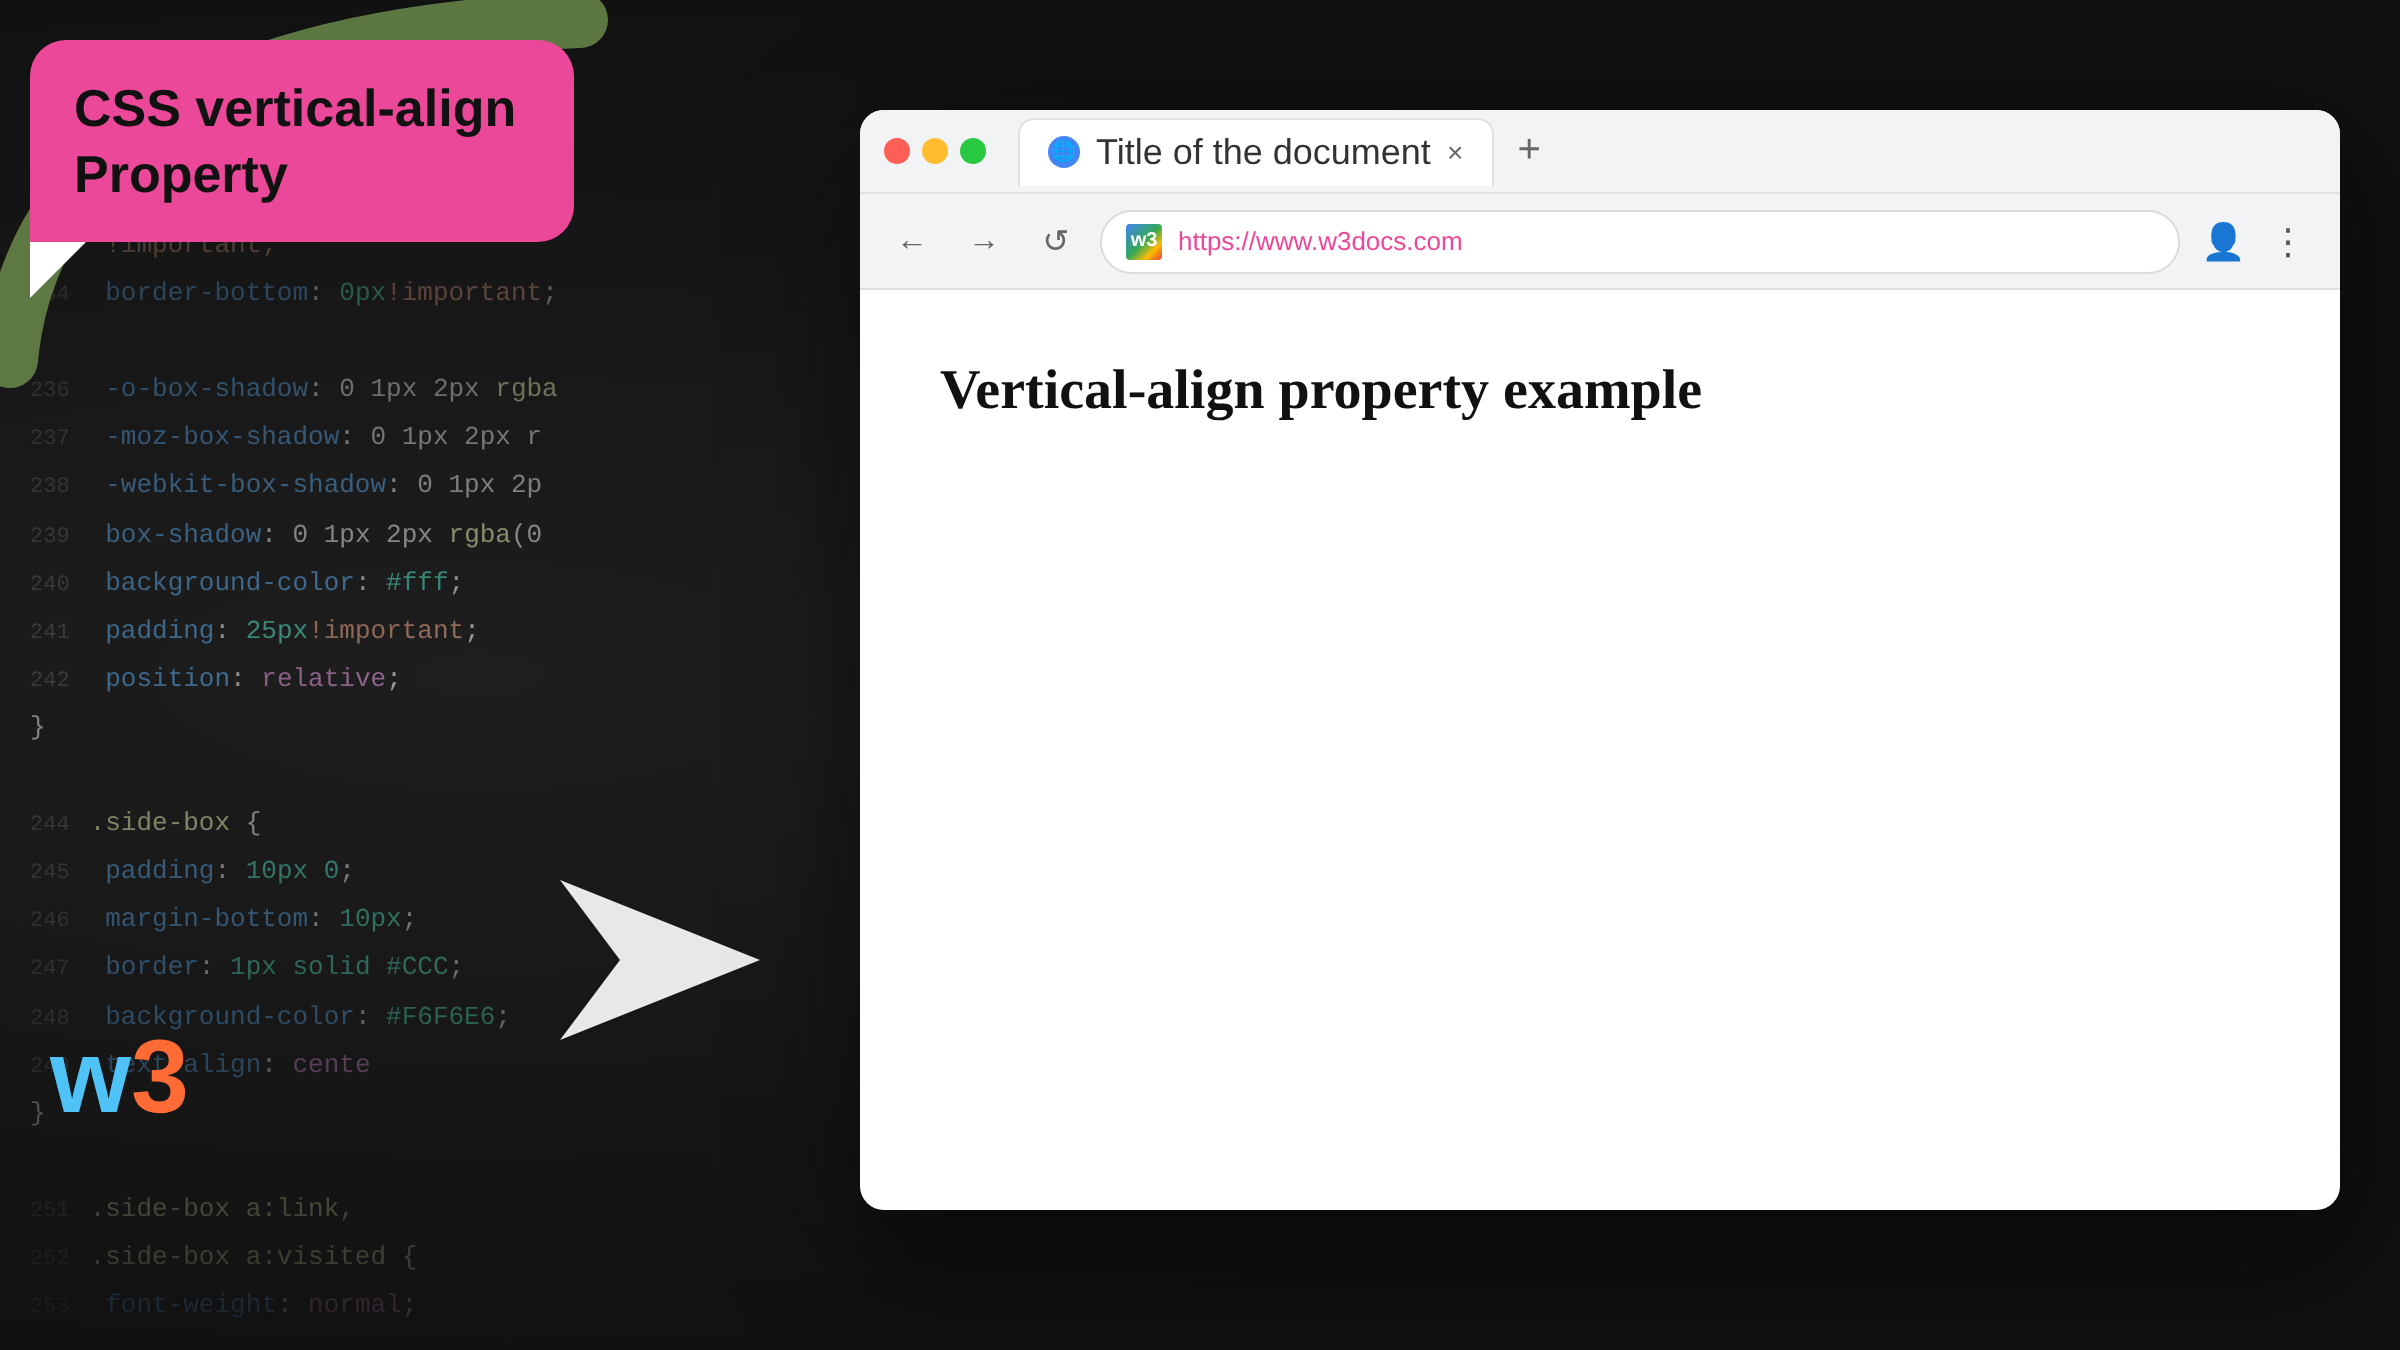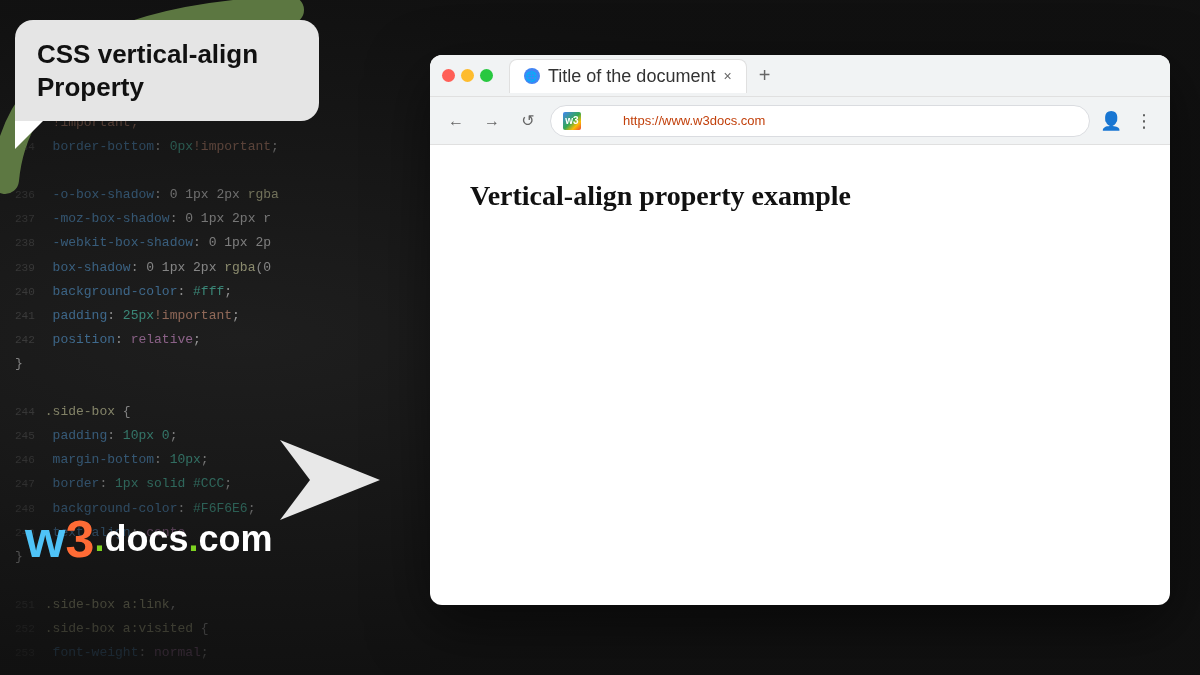--- a/index.html
+++ b/index.html
@@ -53,24 +53,24 @@
       height: 675px;
       background: radial-gradient(ellipse at 20% 50%, rgba(30,30,30,0.3) 0%, rgba(15,15,15,0.85) 70%);
       pointer-events: none;
     }
 
     
     .title-card {
       position: absolute;
       top: 20px;
       left: 15px;
-      background: #e5e5e5;
+      background: #ec4899;
       border-radius: 18px 18px 18px 0;
       padding: 18px 22px;
-      width: 304px;
+      width: 272px;
       z-index: 10;
     }
 
     .title-card::after {
       content: '';
       position: absolute;
       bottom: -28px;
       left: 0;
       width: 0;
       height: 0;
@@ -272,22 +272,21 @@
       align-items: center;
       justify-content: center;
       font-size: 10px;
       font-weight: bold;
       color: white;
       flex-shrink: 0;
     }
 
     .address-url {
       font-size: 13px;
-      color: #c2410c;
-      margin-left: 34px;
+      color: #ec4899;
     }
 
     .browser-menu-btns {
       display: flex;
       gap: 4px;
       align-items: center;
     }
 
     .menu-btn {
       width: 28px;
@@ -371,23 +370,20 @@
 </svg>
 
 <div class="title-card">
   <h1>CSS vertical-align Property</h1>
 </div>
 
 <div class="logo">
   <span class="logo-w3">
     <span class="logo-w">w</span><span class="logo-3">3</span>
   </span>
-  <span class="logo-docs">
-    <span class="logo-dot">.</span>docs<span class="logo-dot">.</span>com
-  </span>
 </div>
 
 <svg class="arrow-pointer" viewBox="0 0 100 80">
   <polygon points="0,0 100,40 0,80 30,40" fill="white" opacity="0.9"></polygon>
 </svg>
 
 <div class="browser-window">
 
   <div class="browser-titlebar">
     <div class="traffic-lights">

